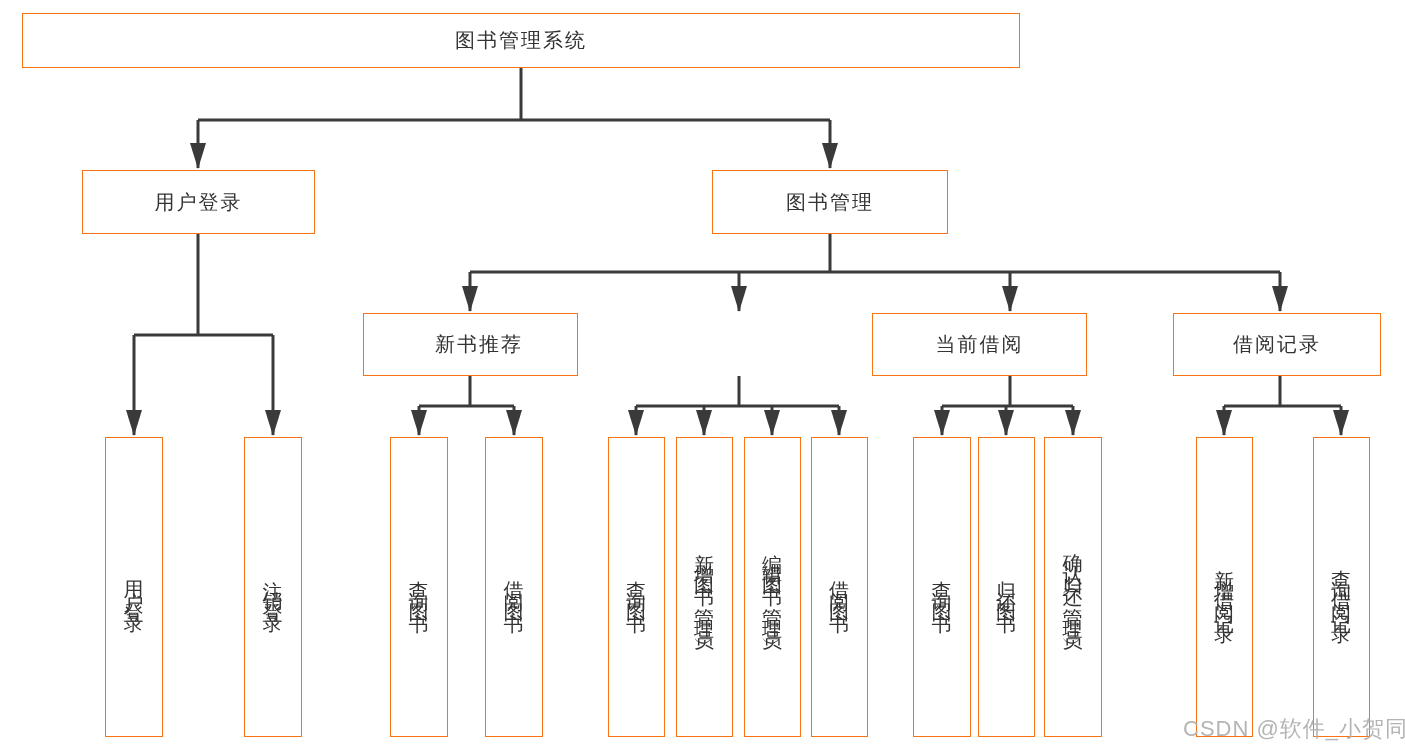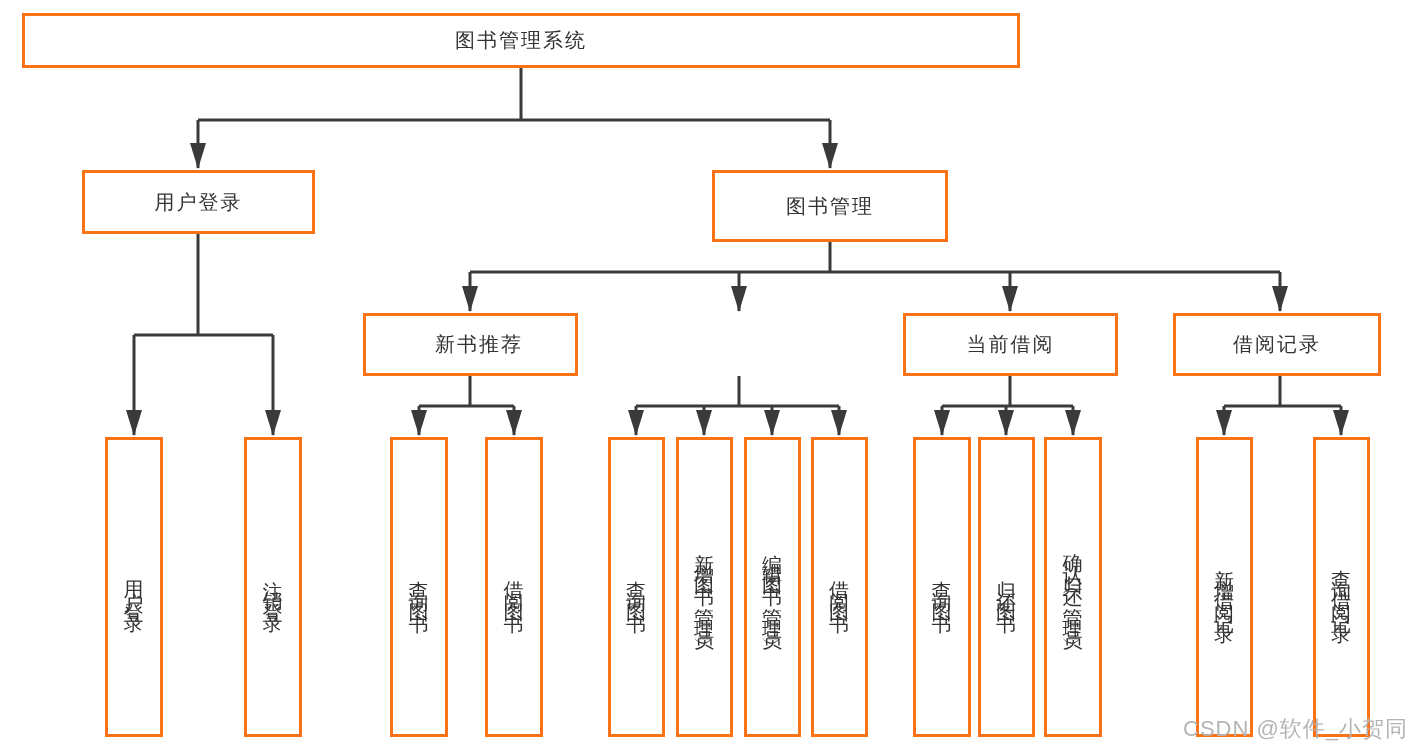--- a/index.html
+++ b/index.html
@@ -14,21 +14,21 @@
   .connectors {
     position: absolute;
     left: 0; top: 0;
     width: 1405px;
     height: 747px;
     z-index: 1;
   }
   .box {
     position: absolute;
     box-sizing: border-box;
-    border: 3px solid #f97316;
+    border: 1px solid #f97316;
     background: #ffffff;
     display: flex;
     align-items: center;
     justify-content: center;
     color: #333333;
     z-index: 2;
   }
   .hlabel {
     font-size: 20px;
     letter-spacing: 2px;
@@ -97,28 +97,28 @@
     </g>
   </svg>
 
   <div class="box" style="left:22px; top:13px; width:998px; height:55px;">
     <span class="hlabel">图书管理系统</span>
   </div>
 
   <div class="box" style="left:82px; top:170px; width:233px; height:64px;">
     <span class="hlabel">用户登录</span>
   </div>
-  <div class="box" style="left:712px; top:170px; width:236px; height:72px;font-family:Liberation Serif, serif;">
+  <div class="box" style="left:712px; top:170px; width:236px; height:64px;font-family:Liberation Serif, serif;">
     <span class="hlabel">图书管理</span>
   </div>
 
   <div class="box" style="left:363px; top:313px; width:215px; height:63px;padding-left:17px;">
     <span class="hlabel">新书推荐</span>
   </div>
-  <div class="box" style="left:903px; top:313px; width:215px; height:63px;">
+  <div class="box" style="left:872px; top:313px; width:215px; height:63px;">
     <span class="hlabel">当前借阅</span>
   </div>
   <div class="box" style="left:1173px; top:313px; width:208px; height:63px;">
     <span class="hlabel">借阅记录</span>
   </div>
 
   <div class="box" style="left:105px; top:437px; width:58px; height:300px;">
     <span class="vlabel">用户登录</span>
   </div>
   <div class="box" style="left:244px; top:437px; width:58px; height:300px;">

